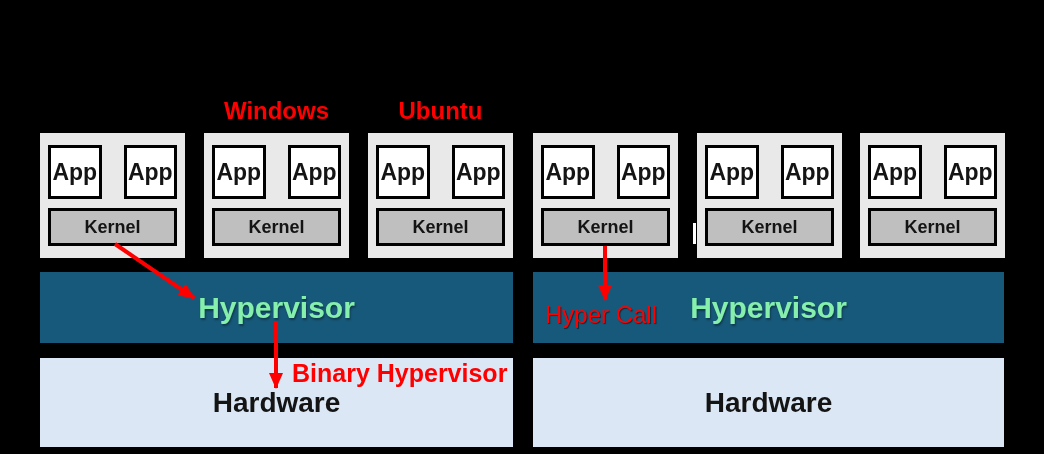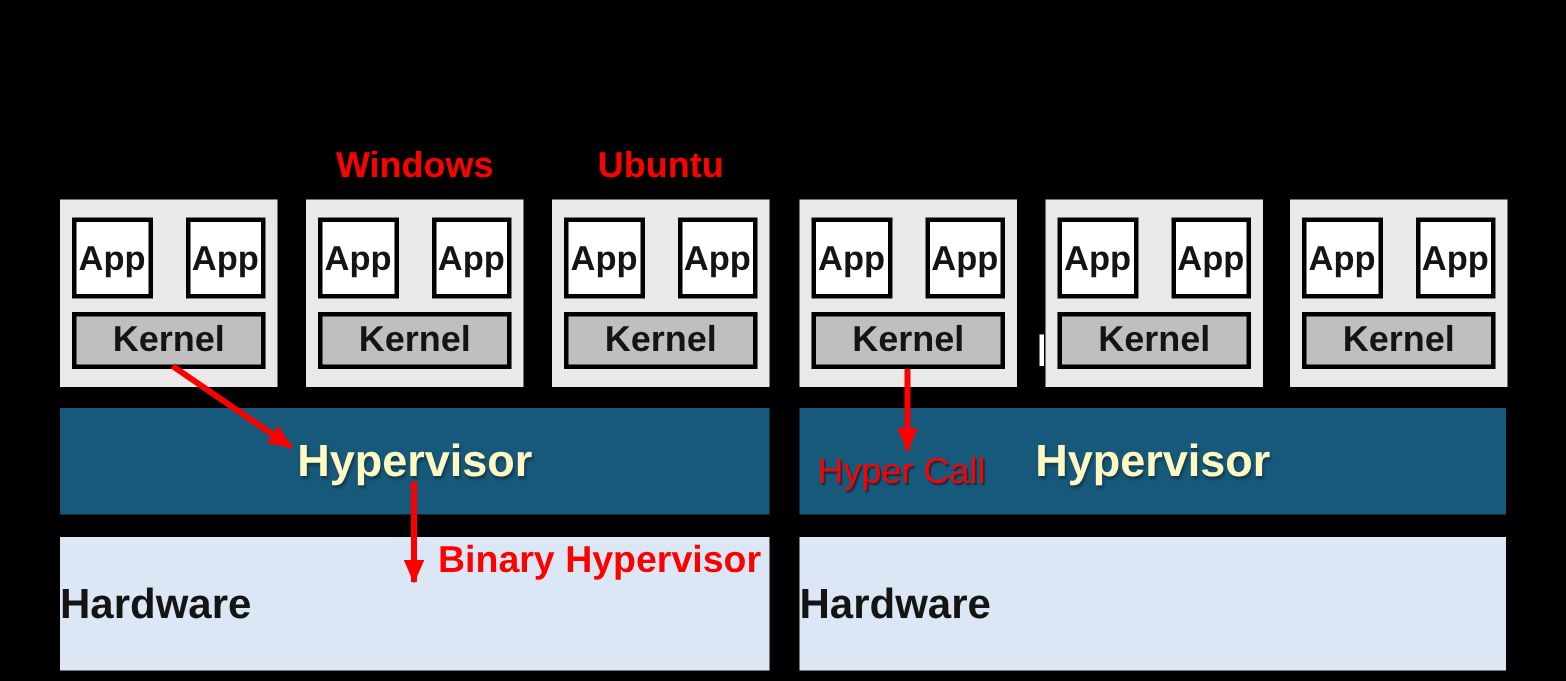--- a/index.html
+++ b/index.html
@@ -57,50 +57,51 @@
     color: #141414;
   }
   .vm .kernel {
     margin-top: 9px;
     height: 38px;
     background: var(--kernelgray, #bfbfbf);
     border: 3px solid #000;
     display: flex;
     align-items: center;
     justify-content: center;
-    font-size: 24px;
+    font-size: 18px;
     font-weight: bold;
     color: #141414;
   }
 
   
   .hv {
     position: absolute;
     top: 272px;
     height: 71px;
     background: var(--teal, #17597a);
     display: flex;
     align-items: center;
     justify-content: center;
   }
   .hv .hv-label {
     font-size: 30px;
     font-weight: bold;
-    color: #fef9c3;
+    color: #86efac;
     text-shadow: 1px 2px 2px rgba(0,0,0,0.35);
   }
 
   
   .hw {
     position: absolute;
     top: 358px;
     height: 89px;
     background: var(--lightblue, #dbe7f4);
     display: flex;
     align-items: center;
+    justify-content: center;
   }
   .hw .hw-label {
     font-size: 28px;
     font-weight: bold;
     color: #141414;
   }
 
   
   .hyper-call {
     position: absolute;

